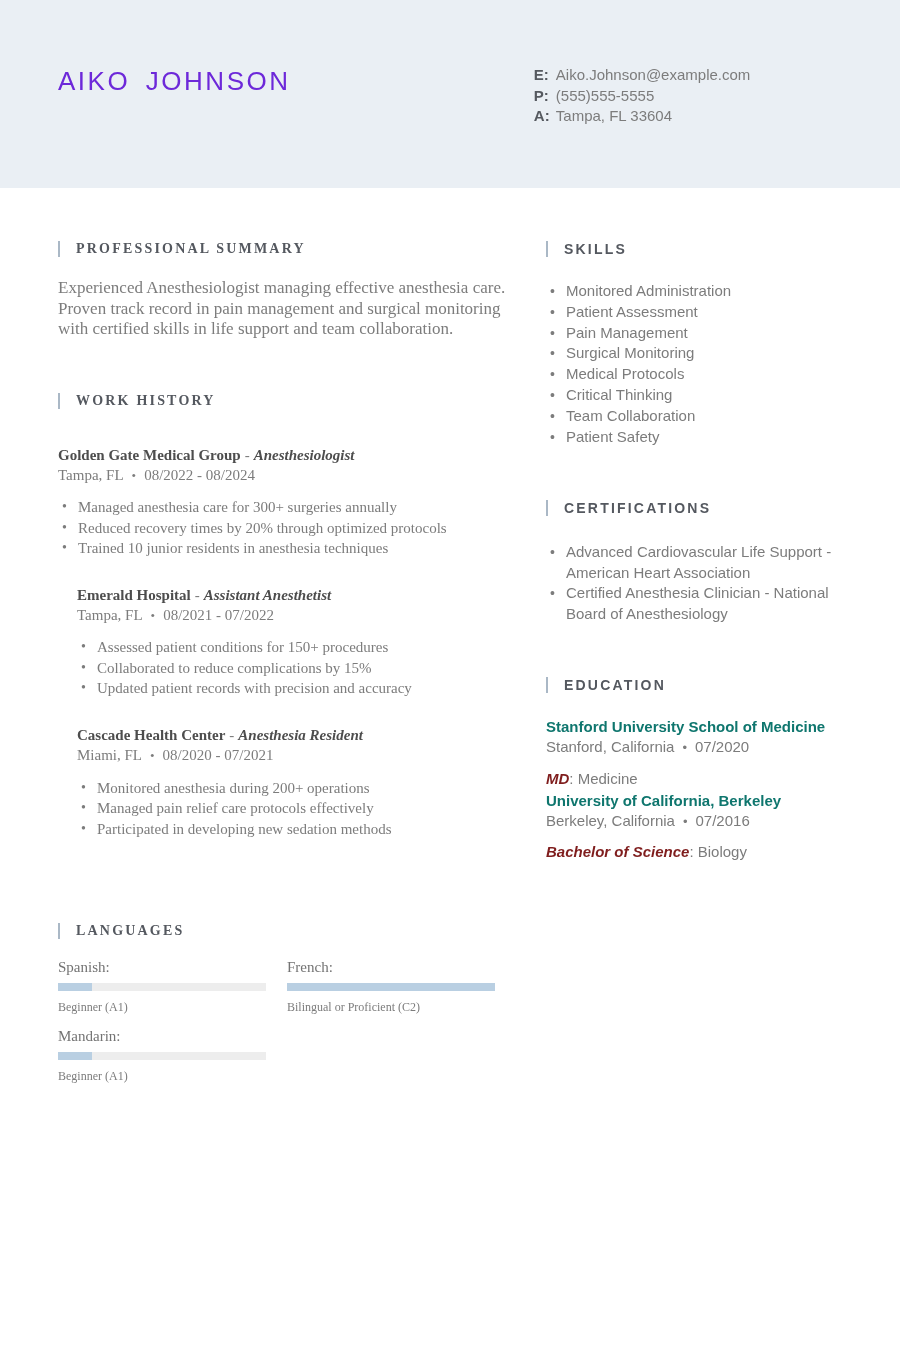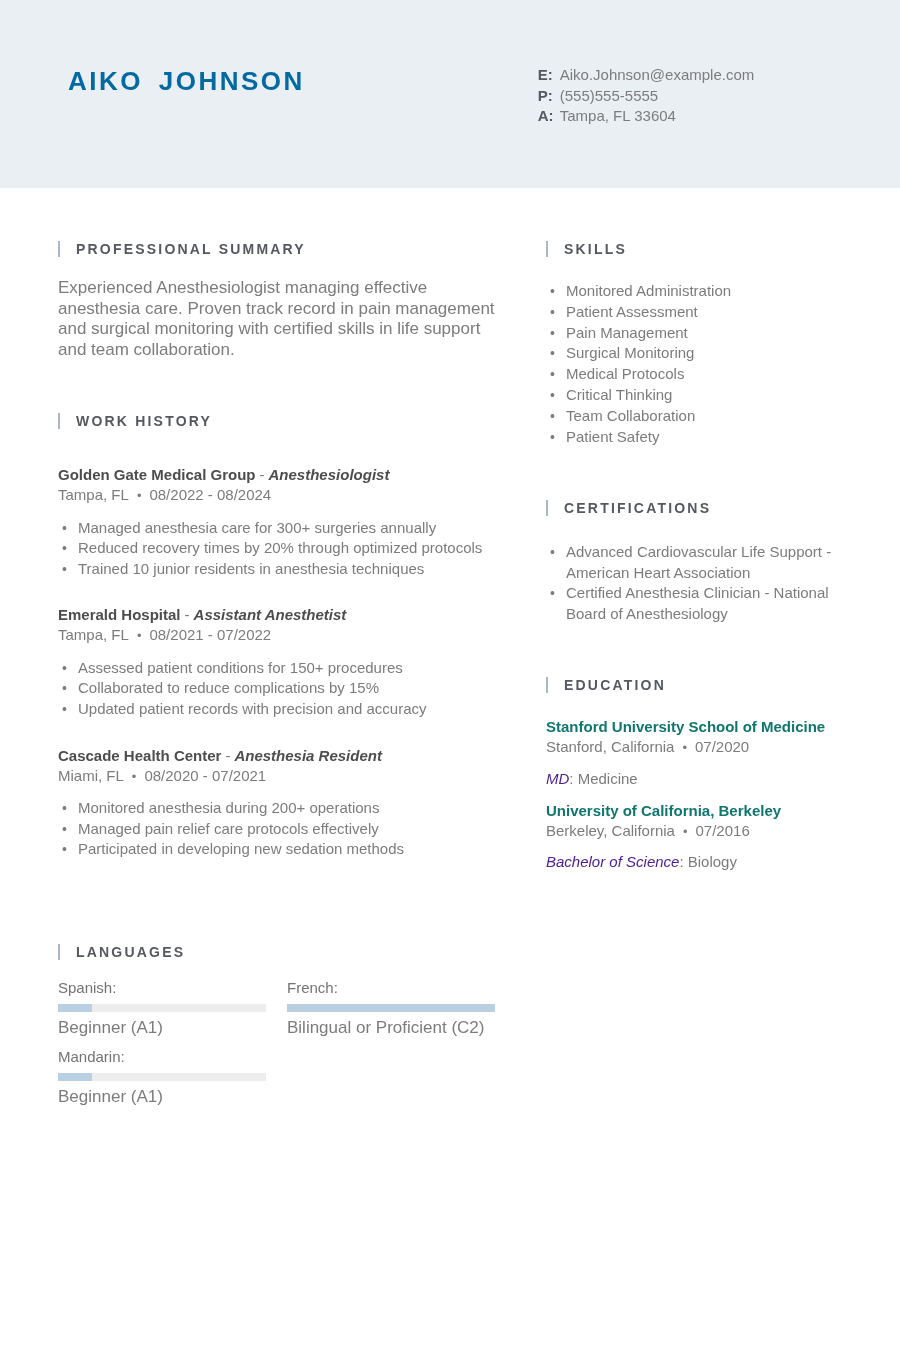--- a/index.html
+++ b/index.html
@@ -20,37 +20,36 @@
   .header {
     height: 188px;
     background: #eaeff4;
     display: flex;
     align-items: flex-start;
     padding: 64px 60px 0 58px;
   }
   .name {
     width: 488px;
     font-size: 26px;
-    font-weight: bold;
+    font-weight: normal;
     letter-spacing: 2.5px;
-    color: #0369a1;
+    color: #6d28d9;
     word-spacing: 6px;
     padding-top: 2px;
-    margin-left: 10px;
   }
   .contact { width: 314px; padding-top: 1px; }
   .contact-row { display: flex; font-size: 15px; line-height: 20.5px; color: #7c7c7c; }
   .contact-label { font-weight: bold; color: #55595f; width: 22px; flex: 0 0 22px; }
 
   
   .columns {
     display: flex;
     padding: 53px 0 0 58px;
   }
-  .col-left { width: 452px; margin-right: 36px; }
+  .col-left { width: 452px; margin-right: 36px; font-family: Liberation Serif, serif; }
   .col-right { width: 314px; }
 
   
   .section-title {
     display: flex;
     align-items: center;
     font-size: 14px;
     font-weight: bold;
     letter-spacing: 2.2px;
     color: #54585f;
@@ -69,21 +68,21 @@
   
   .summary-text {
     margin-top: 21px;
     font-size: 17px;
     line-height: 20.5px;
     color: #7c7c7c;
   }
 
   
   .job { margin-top: 36px; }
-  .job + .job { margin-top: 26px; }
+  .job + .job { margin-top: 26px; margin-left: 19px; }
   .job-title { font-size: 15px; line-height: 20px; font-weight: bold; color: #4d4d4d; }
   .job-title .dash { font-weight: normal; color: #7c7c7c; margin: 0 4px; }
   .job-title .role { font-style: italic; }
   .job-meta { font-size: 15px; line-height: 20.5px; color: #7c7c7c; }
   .job-meta .sep { margin: 0 8px; font-size: 13px; }
   .bullets { list-style: none; margin-top: 11px; }
   .bullets li {
     display: flex;
     font-size: 15px;
     line-height: 20.6px;
@@ -100,35 +99,35 @@
     row-gap: 9px;
   }
   .lang-name { font-size: 15px; line-height: 20px; color: #737373; }
   .lang-bar {
     margin-top: 6px;
     width: 100%;
     height: 8px;
     background: #ededed;
   }
   .lang-fill { height: 8px; background: #b9cfe2; }
-  .lang-level { margin-top: 6px; font-size: 17px; line-height: 20px; color: #7c7c7c; }
+  .lang-level { margin-top: 6px; font-size: 12px; line-height: 20px; color: #7c7c7c; }
 
   
   .skills-list { margin-top: 24px; }
   .skills-list li { line-height: 20.8px; }
   .certs-list { margin-top: 26px; }
   .certs-list li { line-height: 20.5px; }
 
   .school { margin-top: 24px; }
-  .school + .school { margin-top: 12px; }
+  .school + .school { margin-top: 2px; }
   .school-name { font-size: 15px; line-height: 20px; font-weight: bold; color: #0f766e; }
   .school-meta { font-size: 15px; line-height: 20.5px; color: #7c7c7c; }
   .school-meta .sep { margin: 0 8px; font-size: 13px; }
   .degree-line { margin-top: 10px; font-size: 15px; line-height: 20px; color: #7c7c7c; }
-  .degree-line .degree { font-weight: normal; font-style: italic; color: #4c1d95; text-align: right; }
+  .degree-line .degree { font-weight: bold; font-style: italic; color: #7f1d1d; text-align: right; }
 </style>
 </head>
 <body>
 
 <div class="page">
 
   <header class="header">
     <h1 class="name">AIKO JOHNSON</h1>
     <div class="contact">
       <div class="contact-row">

